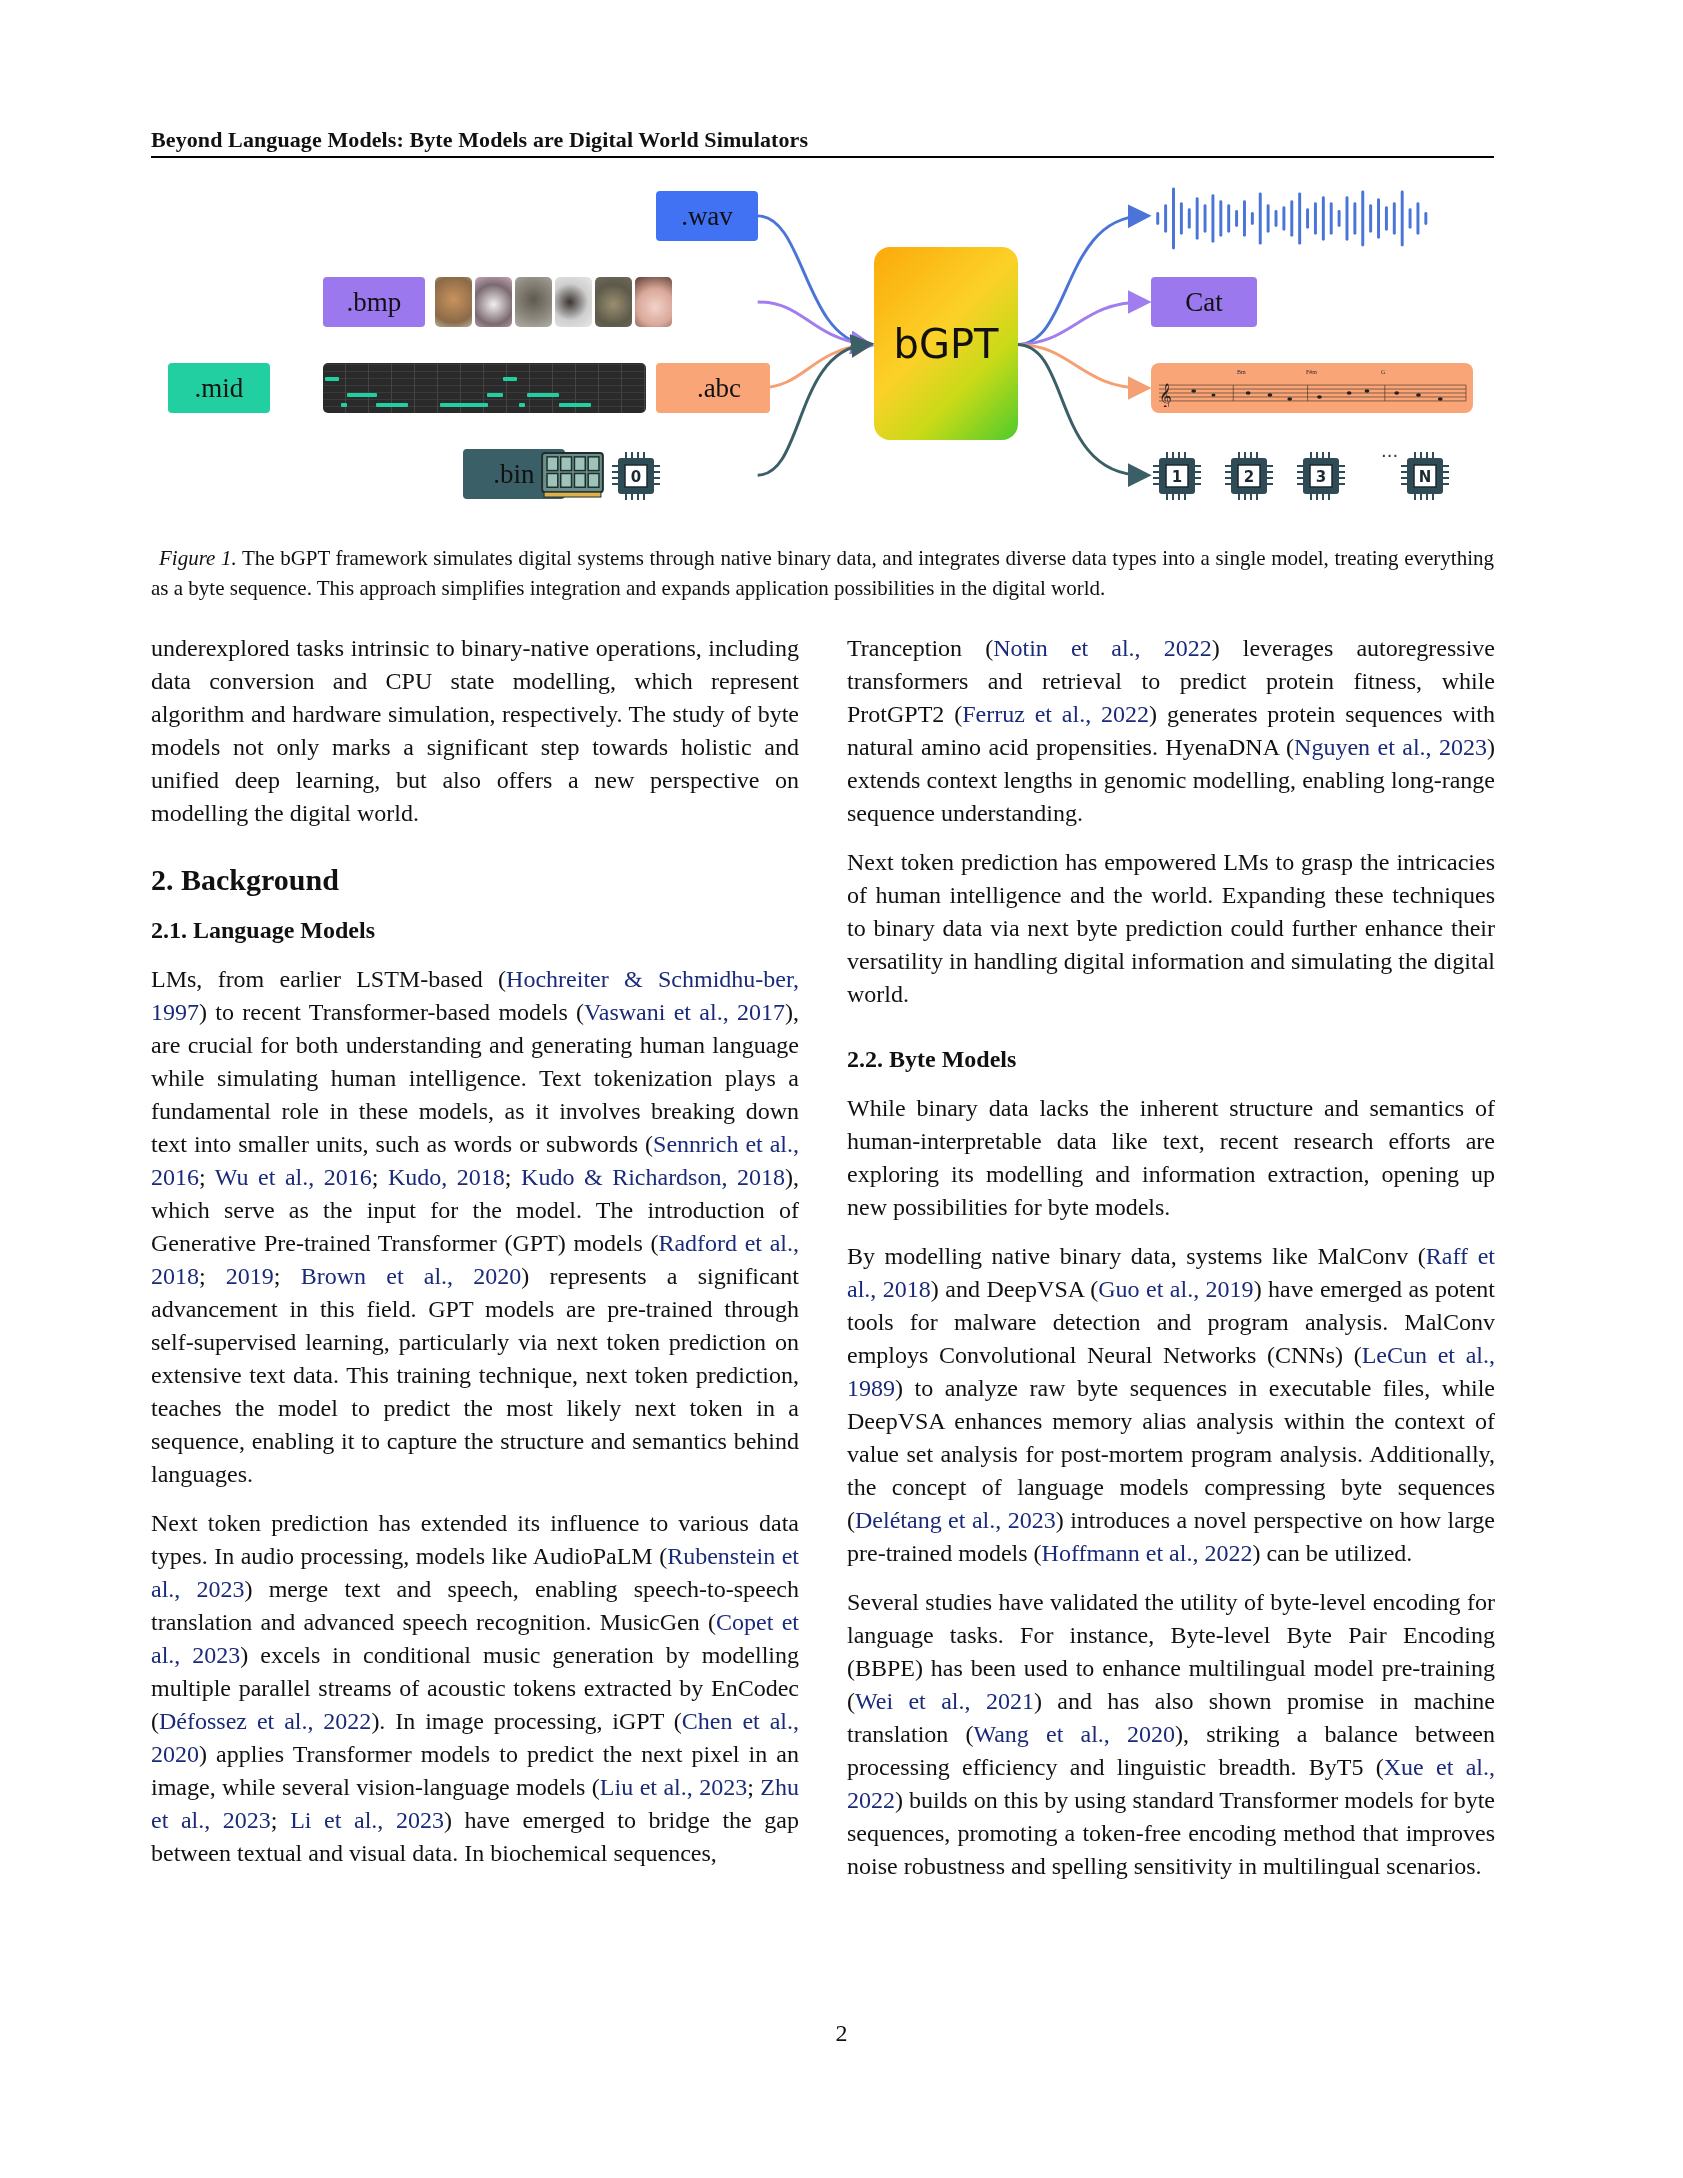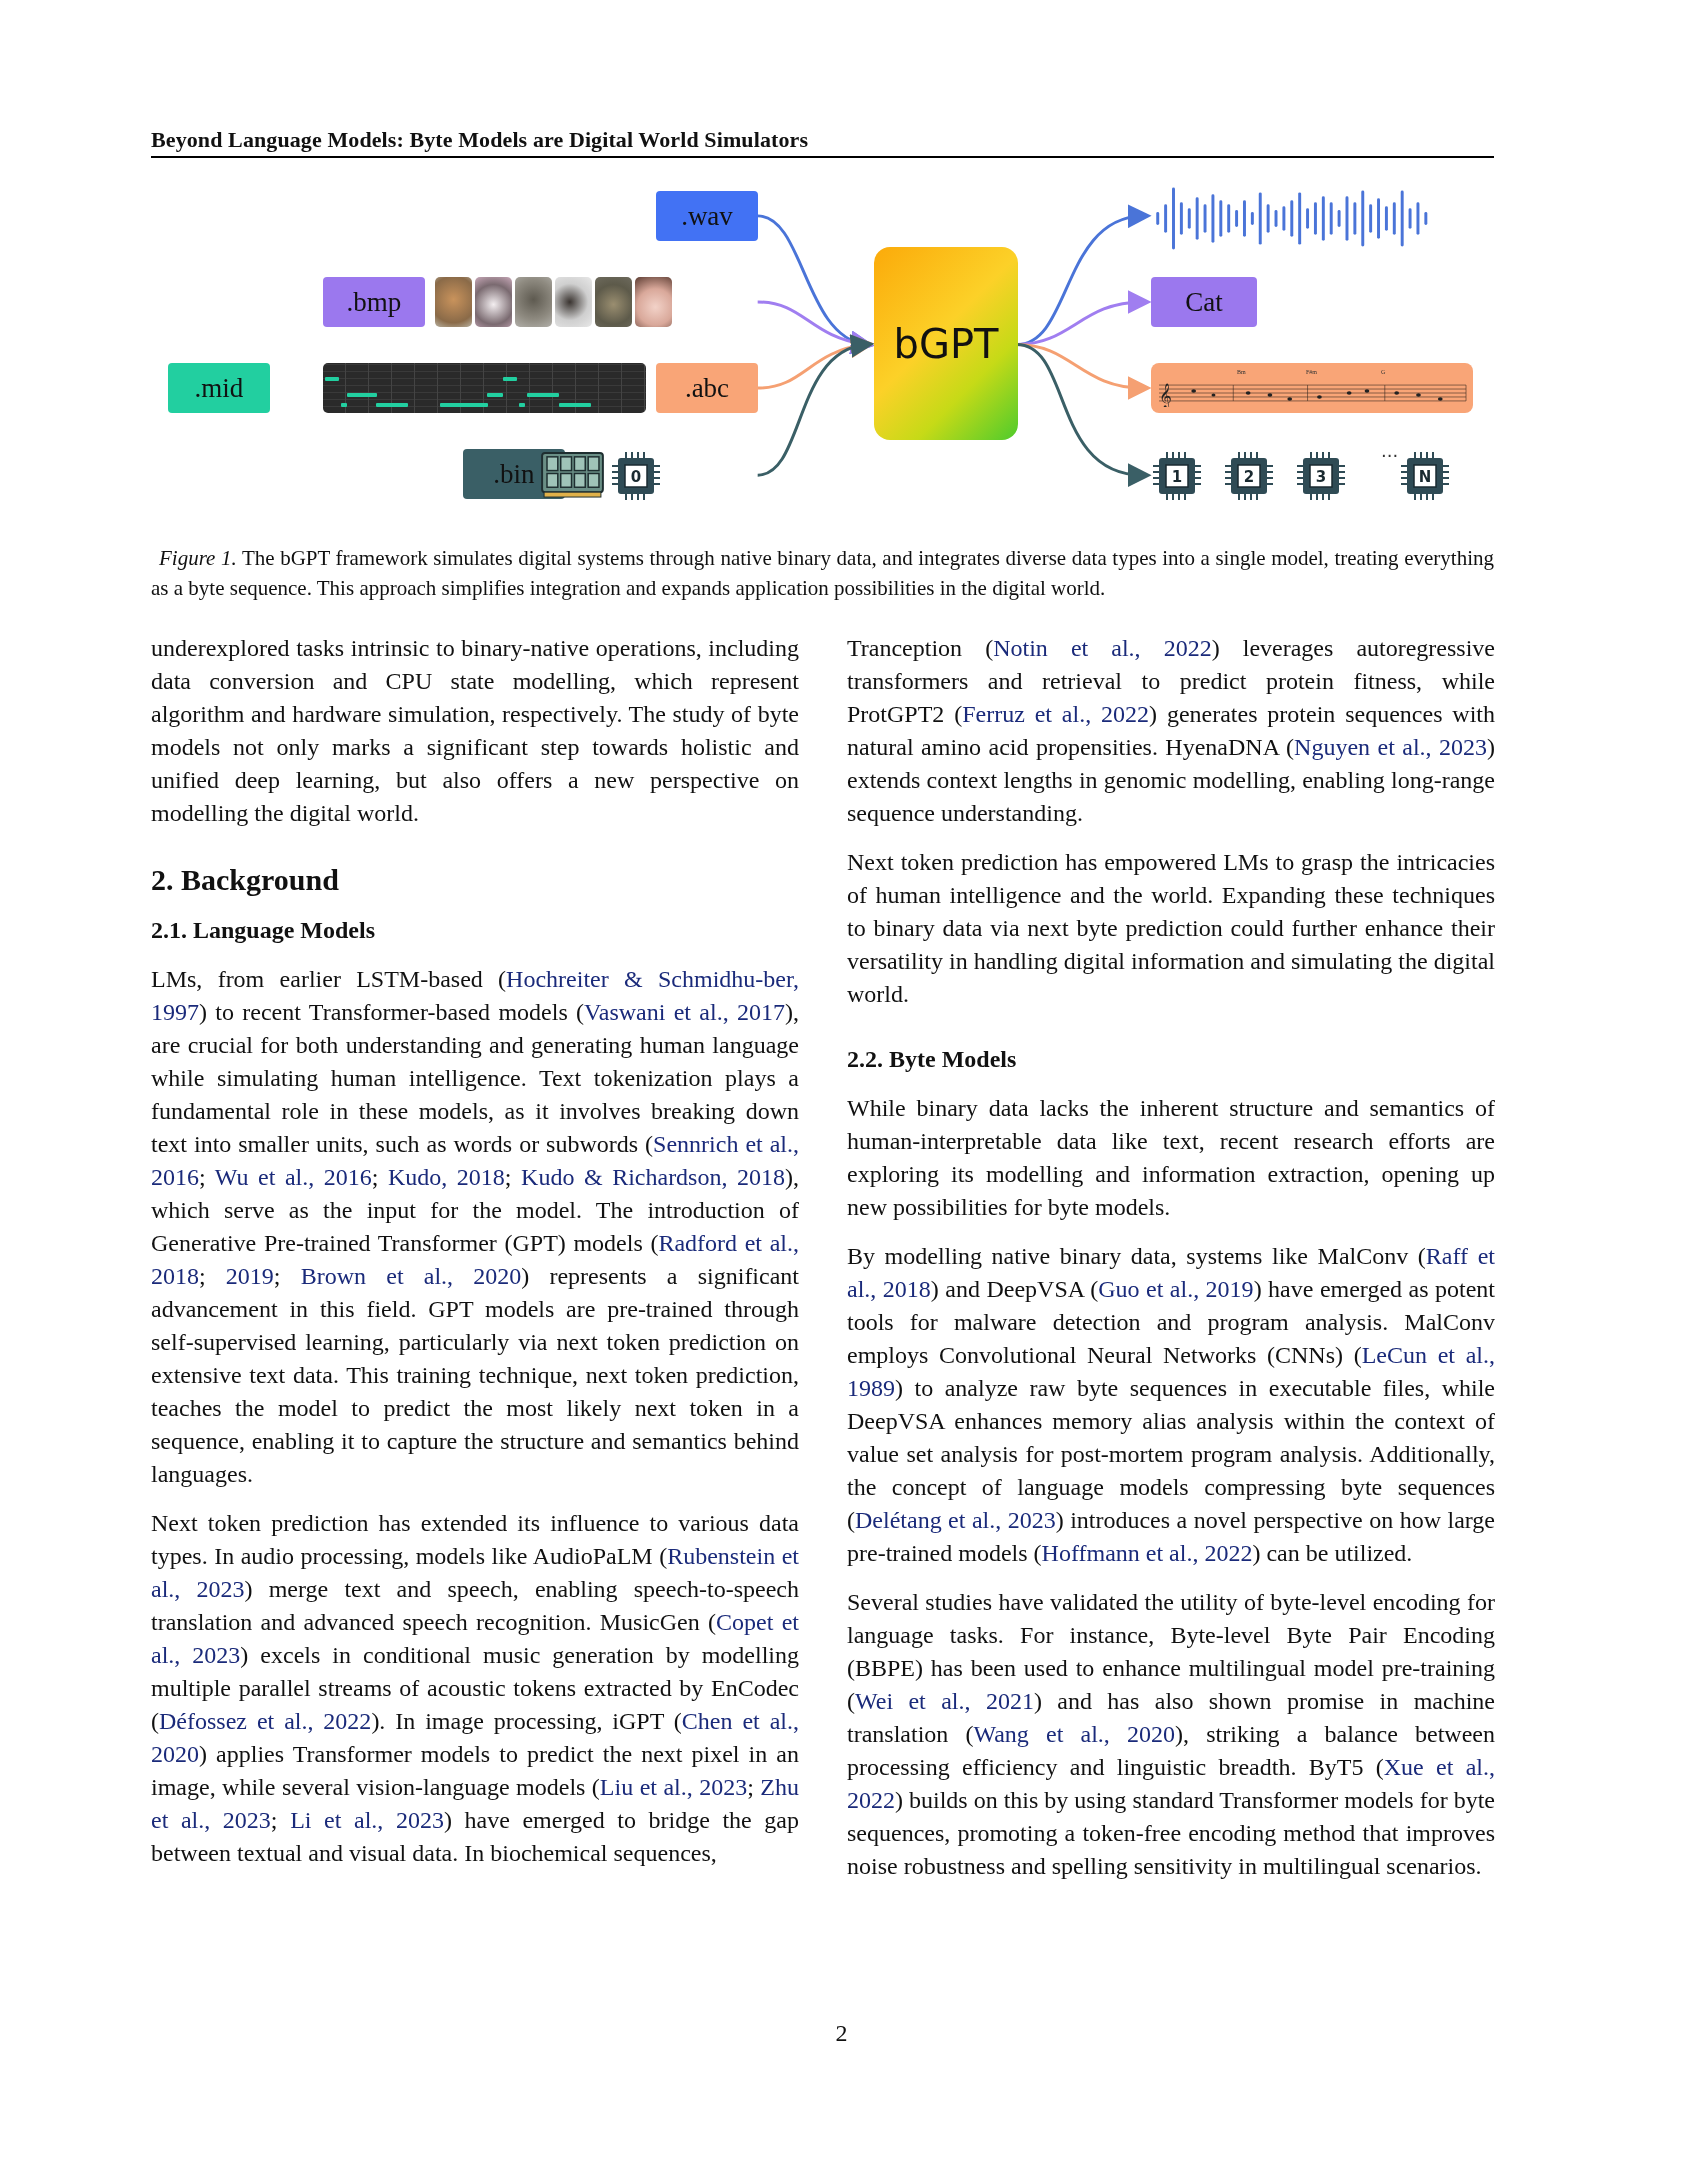--- a/index.html
+++ b/index.html
@@ -9,21 +9,21 @@
                   font-weight: bold; font-size: 22px; letter-spacing: 0.1px; }
   .head-rule { position: absolute; left: 151px; top: 156px; width: 1343px; height: 2px; background: #000; }
 
   
   .figure { position: absolute; left: 151px; top: 178px; width: 1343px; height: 337px; }
   .box { position: absolute; border-radius: 4px; display: flex; align-items: center; justify-content: center;
          font-family: Liberation Serif, serif; font-size: 27px; color: #111; }
   .wav { left: 505px; top: 13px; width: 102px; height: 50px; background: #4272f4; }
   .bmp { left: 172px; top: 99px; width: 102px; height: 50px; background: #9b78ee; }
   .mid { left: 17px; top: 185px; width: 102px; height: 50px; background: #22cfa0; }
-  .abc { left: 505px; top: 185px; width: 102px; height: 50px; background: #f9a577; }
+  .abc { left: 505px; top: 185px; width: 102px; height: 50px; background: #f9a577; padding-left: 12px; }
   .bin { left: 279px; top: 271px; width: 102px; height: 50px; background: #3a5f66; }
   .cat { left: 1000px; top: 99px; width: 106px; height: 50px; background: #9b78ee; }
 
   .thumbs { position: absolute; left: 284px; top: 99px; display: flex; gap: 3px; }
   .thumb { width: 37px; height: 50px; border-radius: 5px; }
 
   .pianoroll { position: absolute; left: 172px; top: 185px; width: 323px; height: 50px; background: #2a2a2a;
                border-radius: 5px; overflow: hidden;
                background-image: repeating-linear-gradient(90deg, transparent 0 22px, #444 22px 23px),
                                  repeating-linear-gradient(0deg, transparent 0 6px, #3a3a3a 6px 7px); }

